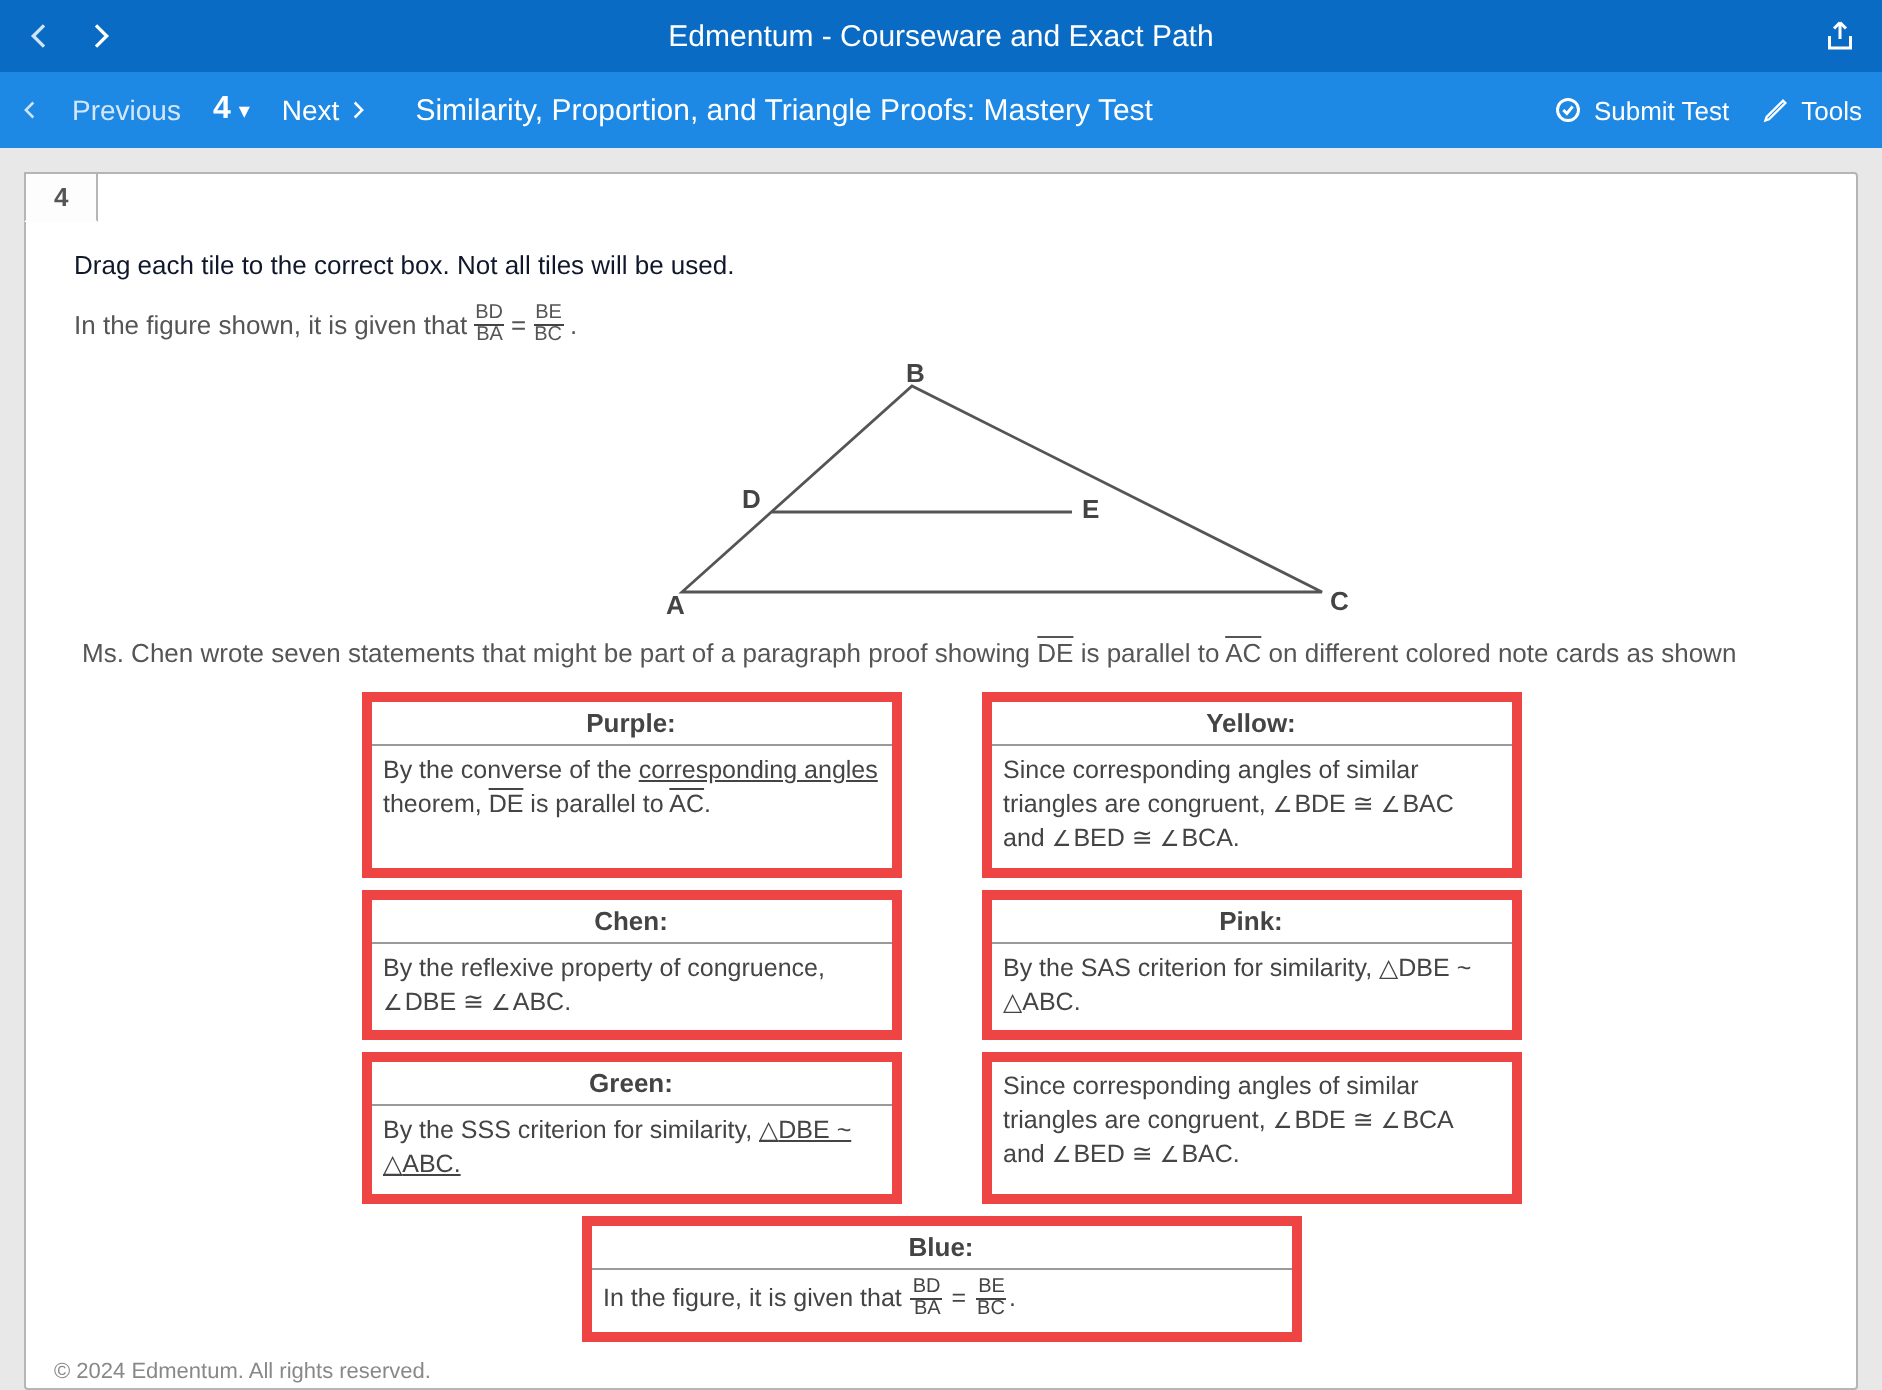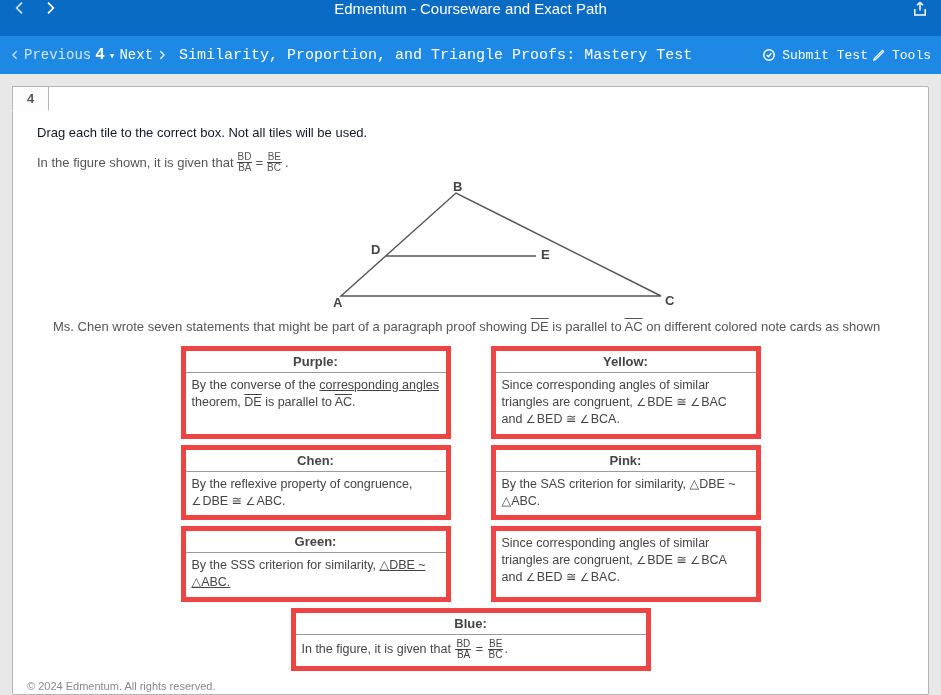--- a/index.html
+++ b/index.html
@@ -9,21 +9,21 @@
     width: 941px;
     height: 695px;
     overflow: hidden;
     position: relative;
     color: #333;
   }
   .topbar {
     background: #0a6bc4;
     height: 36px;
     display: flex;
-    align-items: flex-start;
+    align-items: center;
     padding: 0 12px;
     color: #fff;
     font-size: 14px;
     position: relative;
   }
   .topbar .title {
     position: absolute;
     left: 50%;
     transform: translateX(-50%);
     font-size: 15px;
@@ -35,22 +35,21 @@
   }
   .topbar .navicons { display:flex; gap:14px; align-items:center;}
   .navbar {
     background: #1e88e5;
     height: 38px;
     display: flex;
     align-items: center;
     color: #fff;
     font-size: 14px;
     padding: 0 10px;
-    gap: 4px;
-    font-family: Liberation Mono, monospace;
+    gap: 16px;
   }
   .navbar .lesson-title {
     font-size: 15px;
     font-weight: 500;
     flex: 0 0 auto;
     margin-left: 8px;
   }
   .navbar .spacer { flex: 1; }
   .navbar .btn {
     display: flex;
@@ -99,21 +98,21 @@
   .instr { margin-bottom: 12px; font-size:13px; color:#0f172a;}
   .given { margin-bottom: 8px; font-size:13px; display:flex; align-items:center; gap:2px; flex-wrap:wrap;}
   .figure {
     width: 480px;
     margin: 6px auto 8px auto;
     display: block;
   }
   .parastmt {
     font-size: 13px;
     color: #555;
-    margin: 6px 0 12px 16px;
+    margin: 6px 0 12px 4px;
   }
   .cards {
     display: flex;
     flex-direction: column;
     align-items: center;
     gap: 6px;
   }
   .cardrow {
     display: flex;
     gap: 40px;

